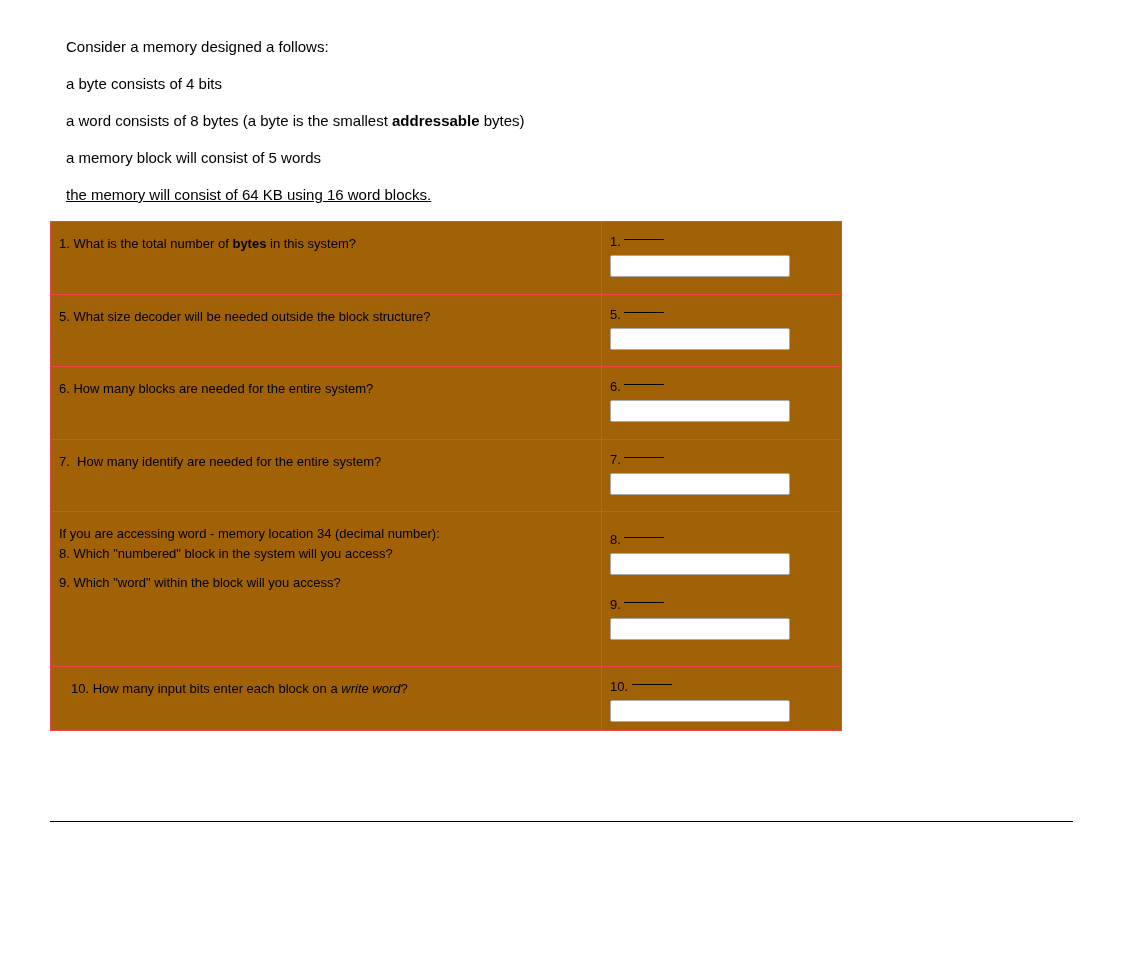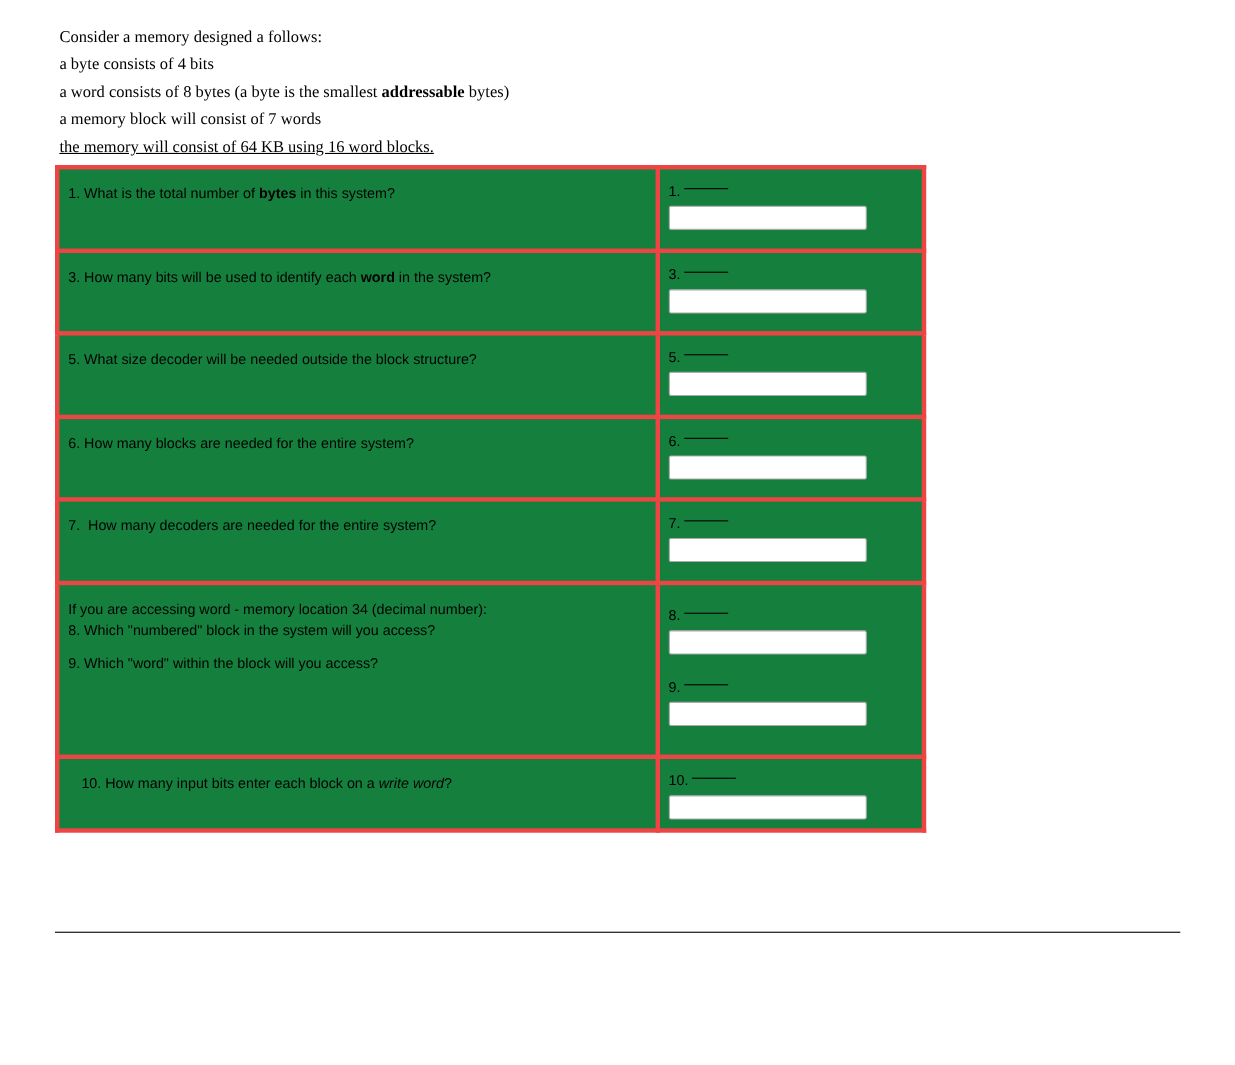--- a/index.html
+++ b/index.html
@@ -8,34 +8,34 @@
       padding: 20px 50px;
       font-size: 13px;
       color: #000;
       background: #fff;
     }
     .intro {
       margin-bottom: 5px;
       line-height: 1.4;
     }
     .intro p {
-      margin: 4px;
-      font-family: Liberation Serif, serif;
+      margin: 16px;
+      font-family: Liberation Sans, sans-serif;
       font-size: 15px;
     }
     table {
       border-collapse: collapse;
       width: 792px;
       margin-top: 3px;
     }
     td {
-      border: 4px solid #ef4444;
+      border: 1px solid #ef4444;
       vertical-align: top;
       padding: 8px;
-      background: #15803d;
+      background: #a16207;
     }
     td.question-cell {
       width: 565px;
       padding: 12px 8px 40px 8px;
       font-size: 13px;
     }
     td.answer-cell {
       width: 227px;
       padding: 8px 8px 8px 8px;
     }
@@ -79,53 +79,41 @@
       width: 100%;
     }
   </style>
 </head>
 <body>
 
 <div class="intro">
   <p>Consider a memory designed a follows:</p>
   <p>a byte consists of 4 bits</p>
   <p><span>a word consists of 8 bytes  (a byte is the smallest </span><b>addressable</b><span> bytes)</span></p>
-  <p>a memory block will consist of 7 words</p>
+  <p>a memory block will consist of 5 words</p>
   <p style="text-decoration: underline;">the memory will consist of 64 KB  using  16 word blocks.</p>
 </div>
 
 <table>
 
   <tbody>
       <tr>
     <td class="question-cell">
       <span class="question-text">
         <span>1.</span>
         <span>What is the total number of </span><b>bytes</b><span> in this system?</span>
       </span>
     </td>
     <td class="answer-cell">
       <span class="answer-label">1.</span> <span class="blank-line"></span><br>
       <input type="text" class="answer-input" style="">
     </td>
   </tr>
 
 
-  <tr>
-    <td class="question-cell">
-      <span class="question-text">
-        <span>3.</span>
-        <span>How many bits will be used to identify each </span><b>word</b><span> in the system?</span>
-      </span>
-    </td>
-    <td class="answer-cell">
-      <span class="answer-label">3.</span> <span class="blank-line"></span><br>
-      <input type="text" class="answer-input" style="">
-    </td>
-  </tr>
 
 
   <tr>
     <td class="question-cell">
       <span class="question-text">
         <span>5.</span>
         <span>What size decoder will be needed outside the block structure?</span>
       </span>
     </td>
     <td class="answer-cell">
@@ -144,21 +132,21 @@
     <td class="answer-cell">
       <span class="answer-label">6.</span> <span class="blank-line"></span><br>
       <input type="text" class="answer-input" style="">
     </td>
   </tr>
 
   <tr>
     <td class="question-cell">
       <span class="question-text">
         <span>7.</span>&nbsp;
-        <span>How many decoders are needed for the entire system?</span>
+        <span>How many identify are needed for the entire system?</span>
       </span>
     </td>
     <td class="answer-cell">
       <span class="answer-label">7.</span> <span class="blank-line"></span><br>
       <input type="text" class="answer-input" style="">
     </td>
   </tr>
 
   <tr>
     <td class="question-cell" style="padding-bottom:50px;">

